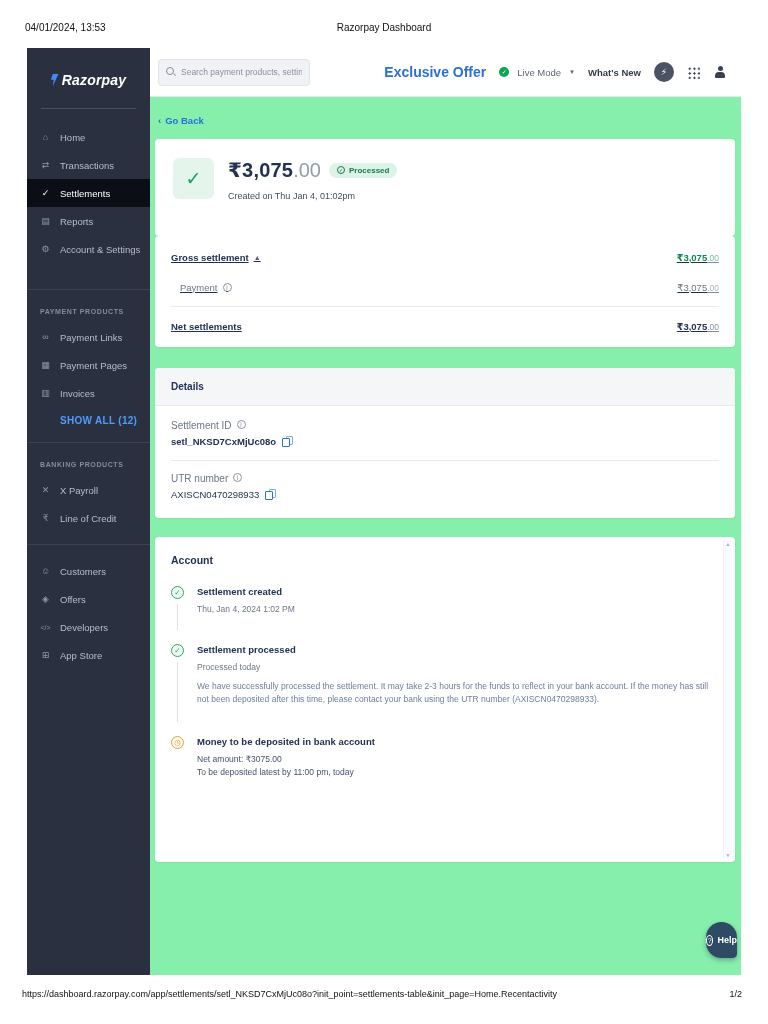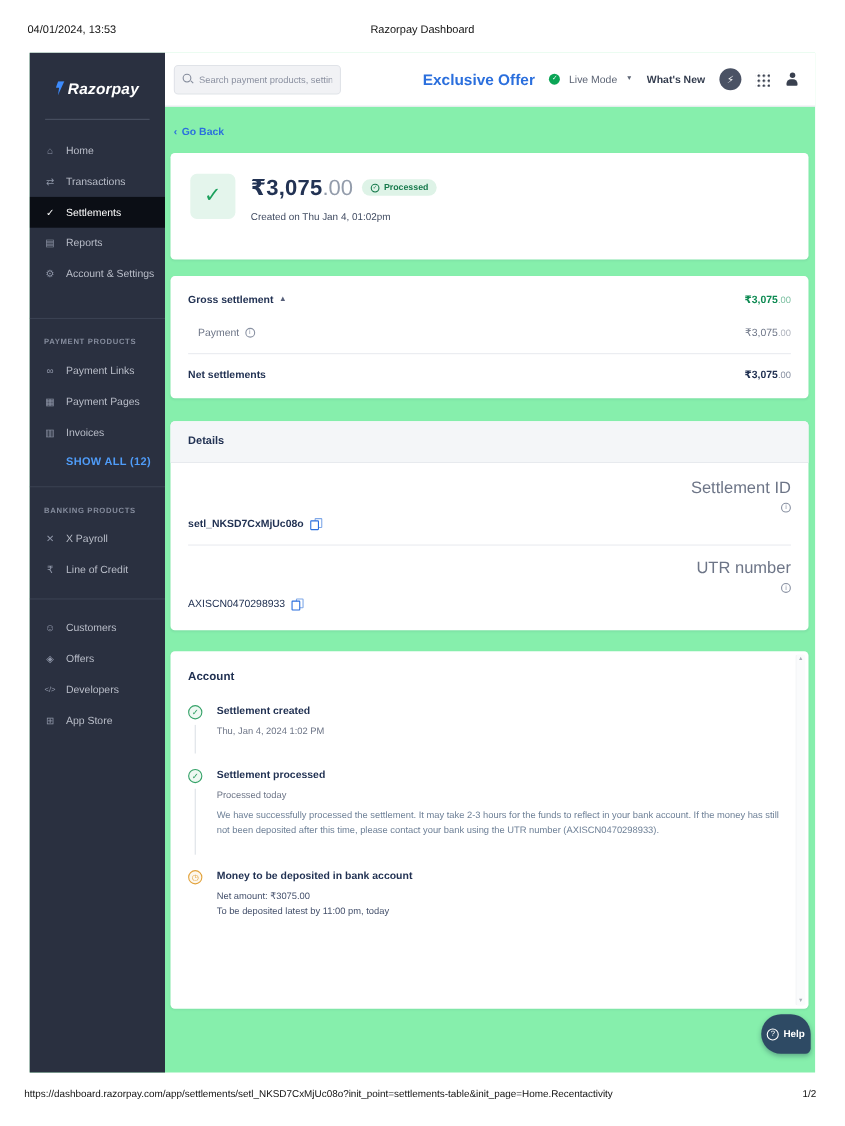--- a/index.html
+++ b/index.html
@@ -61,41 +61,41 @@
   .summary-card { margin-top:11px; height:97px; padding:19px 18px; display:flex; gap:14px; }
   .check-tile { width:41px; height:41px; border-radius:6px; background:#e4f5ec; color:#1ba05c; font-size:19px; line-height:41px; text-align:center; flex-shrink:0; }
   .amount-row { display:flex; align-items:center; gap:8px; }
   .amount-main { font-size:20px; font-weight:bold; color:#223253; letter-spacing:.2px; }
   .amount-paise { font-size:20px; color:#939cab; }
   .status-badge { display:inline-flex; align-items:center; gap:4px; background:#def3e7; border-radius:9px; padding:3px 8px;
     font-size:8px; font-weight:bold; color:#177a4c; }
   .badge-check { width:8px; height:8px; border:1px solid #177a4c; border-radius:50%; font-size:5px; line-height:7px; text-align:center; }
   .created-line { margin-top:9px; font-size:9px; color:#404b61; }
 
-  .breakup-card { margin-top:15px; padding:6px 16px; }
+  .breakup-card { margin-top:0; padding:6px 16px;text-decoration:underline; }
   .b-row { display:flex; align-items:center; justify-content:space-between; height:30px; font-size:9.5px; }
   .b-row .lbl { display:flex; align-items:center; gap:5px; }
   .bold-lbl { font-weight:bold; color:#223253; }
   .chev-up { font-size:7px; color:#57607a; }
   .sub-row { padding-left:9px; color:#6d7587; }
   .val { font-weight:bold; }
   .val .paise { opacity:.55; font-size:8.5px; font-weight:normal; }
   .val-green { color:#0d8a52; }
   .val-gray { color:#6d7587; font-weight:normal; }
   .val-dark { color:#223253; }
   .b-divider { border-top:1px solid #e9ebf0; margin:4px 0; }
   .info-icon { display:inline-block; width:9px; height:9px; border:1px solid #8a92a3; border-radius:50%; font-size:6.5px;
     line-height:8px; text-align:center; color:#8a92a3; font-style:normal; }
   .info-icon::before { content:"i"; }
 
   .details-card { margin-top:21px; }
   .details-header { background:#f4f6f8; border-bottom:1px solid #e7eaee; border-radius:4px 4px 0 0; padding:13px 16px;
     font-size:10px; font-weight:bold; color:#223253; }
   .details-body { padding:14px 16px 18px 16px; }
-  .field-label { display:flex; align-items:flex-end; gap:5px; font-size:15px; color:#6d7587; margin-bottom:5px;flex-direction:column; }
+  .field-label { display:flex; align-items:flex-start; gap:5px; font-size:10px; color:#6d7587; margin-bottom:5px; }
   .field-value { display:flex; align-items:center; gap:6px; font-size:9.5px; color:#223253; }
   .field-value.bold { font-weight:bold; }
   .copy-icon { position:relative; width:10px; height:11px; display:inline-block; }
   .copy-icon::after { content:""; position:absolute; left:3.5px; top:0; width:5.5px; height:7px; border:1px solid #7fa8e8; border-radius:1px; }
   .copy-icon::before { content:""; position:absolute; left:0; bottom:0; width:5.5px; height:7px; border:1px solid #2b6fdd; border-radius:1px; background:#fff; z-index:1; }
   .d-divider { border-top:1px solid #e9ebf0; margin:13px 0 12px 0; }
 
   .timeline-card { position:relative; margin-top:19px; height:325px; padding:17px 26px 0 16px; }
   .tl-title { font-size:10.5px; font-weight:bold; color:#223253; margin-bottom:20px; }
   .tl-item { position:relative; padding-left:26px; }
@@ -105,21 +105,21 @@
   .tl-icon.pending { border:1px solid #e2a23b; color:#e2a23b; background:#fdf7ec; }
   .tl-item-title { font-size:9.5px; font-weight:bold; color:#223253; margin-bottom:7px; }
   .tl-sub { font-size:8.5px; color:#6d7587; margin-bottom:4px; }
   .tl-para { font-size:8.5px; color:#6e8097; line-height:1.55; margin-top:8px; max-width:540px; }
   .tl-net { font-size:8.5px; color:#44506b; margin-bottom:3px; }
   .tl-gap1 { height:26px; } .tl-gap2 { height:30px; }
   .tl-scrollbar { position:absolute; top:3px; right:3px; bottom:3px; width:9px; background:#fafbfc; border-left:1px solid #f1f2f4; border-radius:2px; }
   .tl-scrollbar .up { position:absolute; top:1px; left:0; right:0; text-align:center; font-size:5px; color:#aab0ba; }
   .tl-scrollbar .down { position:absolute; bottom:1px; left:0; right:0; text-align:center; font-size:5px; color:#aab0ba; }
 
-  .help-btn { position:absolute; right:4px; bottom:17px; width:45px; height:36px; background:#2e4a64;
+  .help-btn { position:absolute; right:4px; bottom:17px; width:31px; height:36px; background:#2e4a64;
     border-radius:18px 18px 5px 18px; color:#fff; display:flex; align-items:center; justify-content:center; gap:4px;
     box-shadow:0 2px 5px rgba(20,40,70,.35); }
   .help-q { width:11px; height:11px; border:1px solid #fff; border-radius:50%; font-size:7px; line-height:10px; text-align:center; }
   .help-label { font-size:9px; font-weight:bold; }
 </style>
 </head>
 <body>
 
 <div class="page">
 

